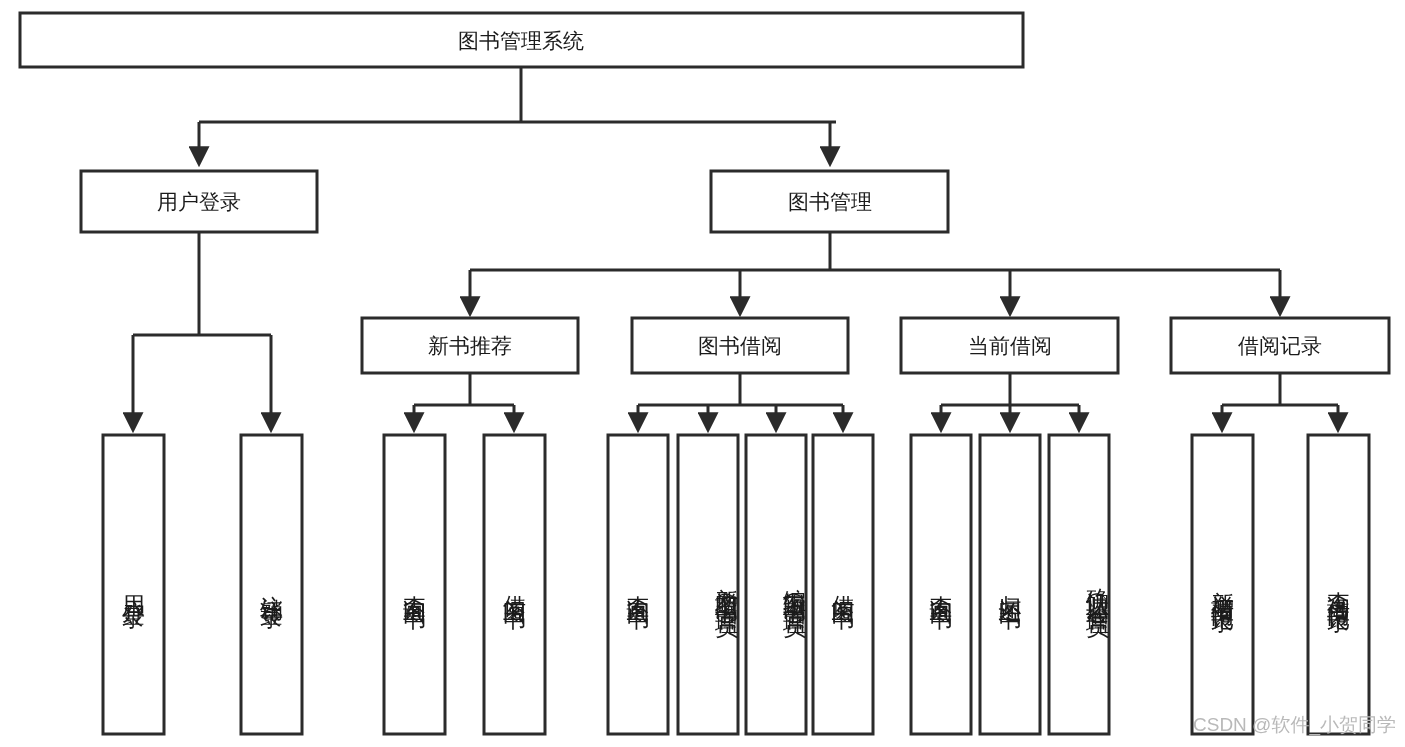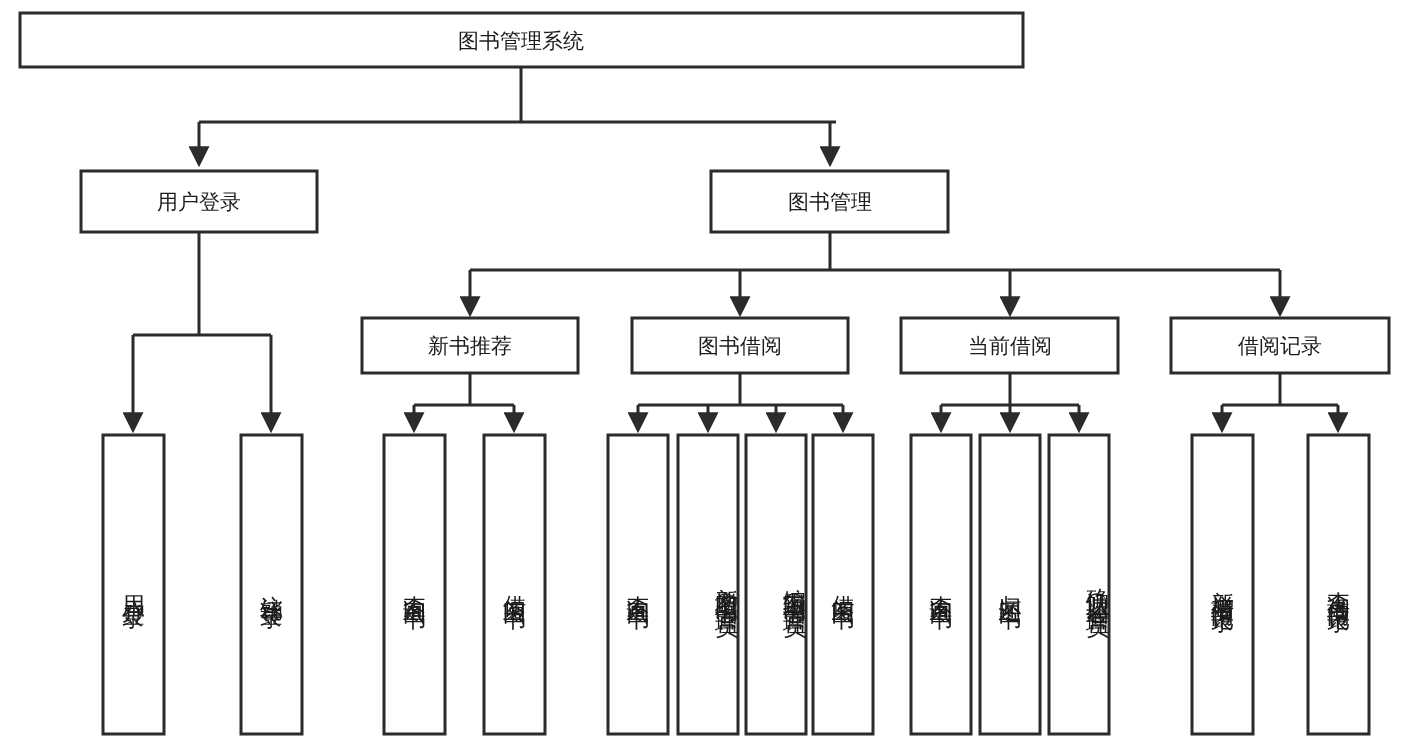--- a/index.html
+++ b/index.html
@@ -202,14 +202,15 @@
   <div class="leaf-text" style="left:746px; top:443px; width:60px; height:290px;">编辑图书（管理员）</div>
   <div class="leaf-text center-v" style="left:813px; top:435px; width:60px; height:299px;">借阅图书</div>
 
   <div class="leaf-text center-v" style="left:911px; top:435px; width:60px; height:299px;">查询图书</div>
   <div class="leaf-text center-v" style="left:980px; top:435px; width:60px; height:299px;">归还图书</div>
   <div class="leaf-text" style="left:1049px; top:443px; width:60px; height:290px;">确认归还（管理员）</div>
 
   <div class="leaf-text center-v" style="left:1192px; top:435px; width:61px; height:299px;">新增借阅记录</div>
   <div class="leaf-text center-v" style="left:1308px; top:435px; width:61px; height:299px;">查询借阅记录</div>
 
+  <div class="watermark">CSDN @软件_小贺同学</div>
 
 </div>
 
 </body></html>

